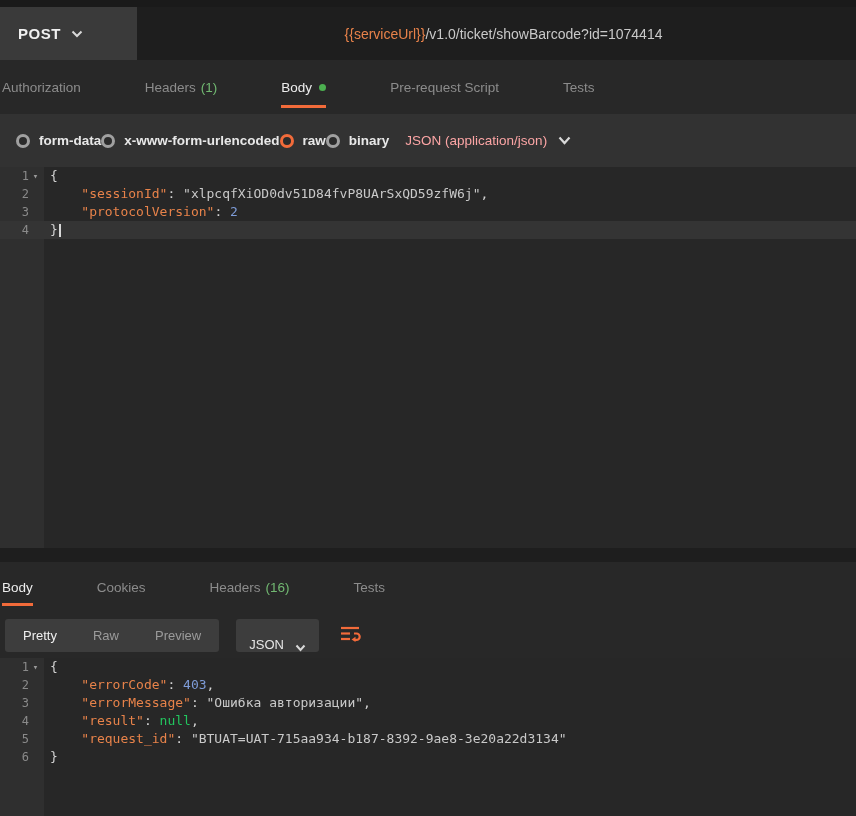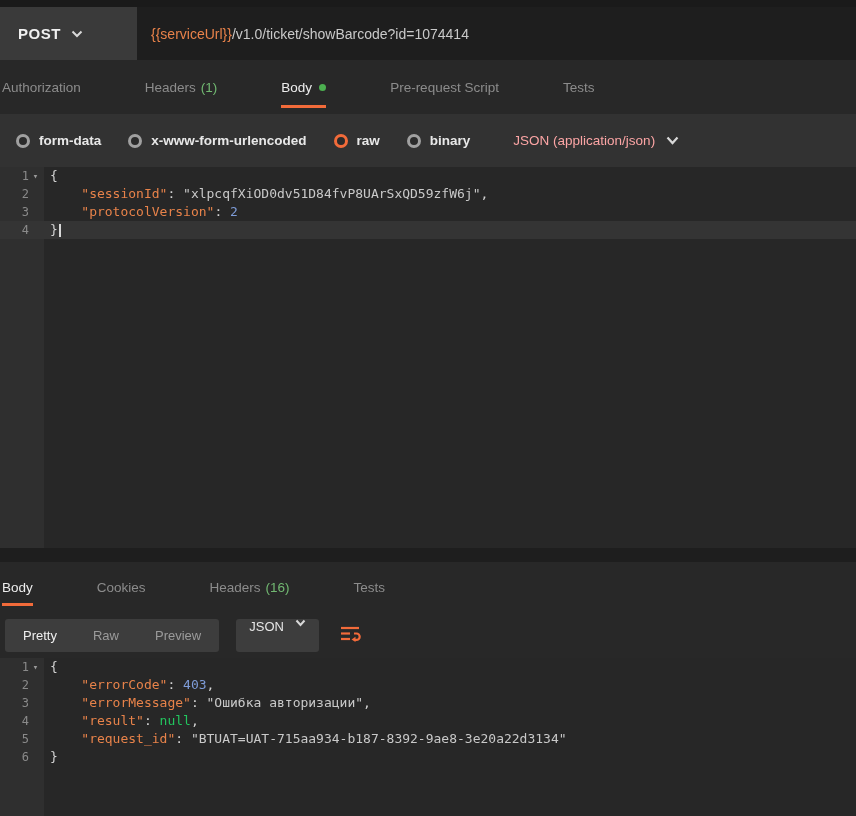--- a/index.html
+++ b/index.html
@@ -11,32 +11,32 @@
   }
   
   .topstrip{height:7px;background:#1a1a1a;flex:0 0 auto;}
   .request-bar{height:53px;flex:0 0 auto;background:#1e1e1e;display:flex;align-items:stretch;}
   .method-select{
     width:137px;background:#3a3a3a;display:flex;align-items:center;
     padding-left:18px;gap:10px;color:#f0f0f0;font-weight:bold;font-size:15px;
     letter-spacing:.5px;box-sizing:border-box;cursor:pointer;
   }
   .chev{display:inline-flex;align-items:center;color:#d8d8d8;}
-  .url-field{flex:1;display:flex;align-items:center;padding-left:14px;font-size:14px;color:#c9c9c9;white-space:nowrap;}
+  .url-field{flex:1;display:flex;align-items:center;padding-left:14px;font-size:14px;color:#c9c9c9;white-space:nowrap;justify-content:center;}
   .url-var{color:#e8824a;}
   
   .tabs{height:54px;flex:0 0 auto;background:#282828;display:flex;align-items:stretch;gap:64px;padding-left:2px;}
   .tab{position:relative;display:flex;align-items:center;font-size:13.5px;color:#8c8c8c;cursor:pointer;}
   .tab.active{color:#ededed;}
   .tab.active::after{content:"";position:absolute;left:0;right:0;bottom:6px;height:3px;background:#f26b3a;}
   .tab-count{color:#71b871;margin-left:5px;}
   .tab-count:empty{display:none;}
   .green-dot{width:7px;height:7px;border-radius:50%;background:#4caf50;margin-left:7px;}
   
-  .body-row{height:53px;flex:0 0 auto;background:#323232;display:flex;align-items:center;padding-left:16px;gap:27px;}
+  .body-row{height:53px;flex:0 0 auto;background:#323232;display:flex;align-items:center;padding-left:16px;}
   .radio-item{display:flex;align-items:center;gap:9px;cursor:pointer;}
   .radio{width:14px;height:14px;border-radius:50%;border:3px solid #a0a0a0;background:#2b2b2b;box-sizing:border-box;}
   .radio-item.selected .radio{border-color:#f26b3a;}
   .radio-label{color:#e8e8e8;font-weight:600;font-size:13.5px;}
   .content-type{display:flex;align-items:center;gap:11px;margin-left:16px;color:#fca5a5;font-size:13.5px;cursor:pointer;}
   
   .editor{background:#272727;position:relative;font-family:"DejaVu Sans Mono",monospace;font-size:13px;line-height:18px;overflow:hidden;}
   .editor::before{content:"";position:absolute;left:0;top:0;bottom:0;width:44px;background:#2f2f2f;}
   .request-editor{flex:0 0 381px;}
   .response-editor{flex:1;}
@@ -52,21 +52,21 @@
   .tok-num{color:#7e9cd8;}
   .tok-null{color:#22c55e;}
   .cursor{display:inline-block;width:2px;height:13px;background:#d8d8d8;vertical-align:middle;margin-left:1px;}
   
   .section-gap{height:14px;flex:0 0 auto;background:#1e1e1e;}
   .res-tabs{height:50px;}
   .res-toolbar{height:46px;flex:0 0 auto;background:#282828;display:flex;align-items:center;padding-left:5px;gap:17px;}
   .btn-group{display:flex;background:#3d3d3d;border-radius:3px;overflow:hidden;height:33px;}
   .vbtn{padding:0 18px;display:flex;align-items:center;font-size:13px;color:#9b9b9b;cursor:pointer;}
   .vbtn.active{color:#f0f0f0;justify-content:center;}
-  .format-select{height:33px;background:#3d3d3d;border-radius:3px;display:flex;align-items:flex-start;gap:11px;padding:0 13px;color:#e6e6e6;font-size:13px;cursor:pointer;}
+  .format-select{height:33px;background:#3d3d3d;border-radius:3px;display:flex;align-items:flex-end;gap:11px;padding:0 13px;color:#e6e6e6;font-size:13px;cursor:pointer;}
   .beautify-btn{display:flex;align-items:center;color:#f26b3a;cursor:pointer;margin-left:2px;}
 </style>
 </head>
 <body>
 
 <div class="app">
 
   <div class="topstrip"></div>
 
   <div class="request-bar">

